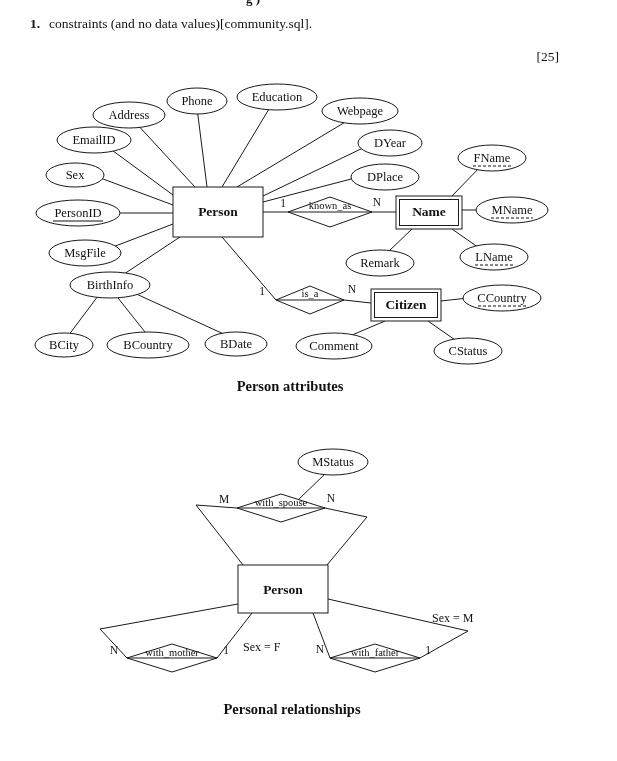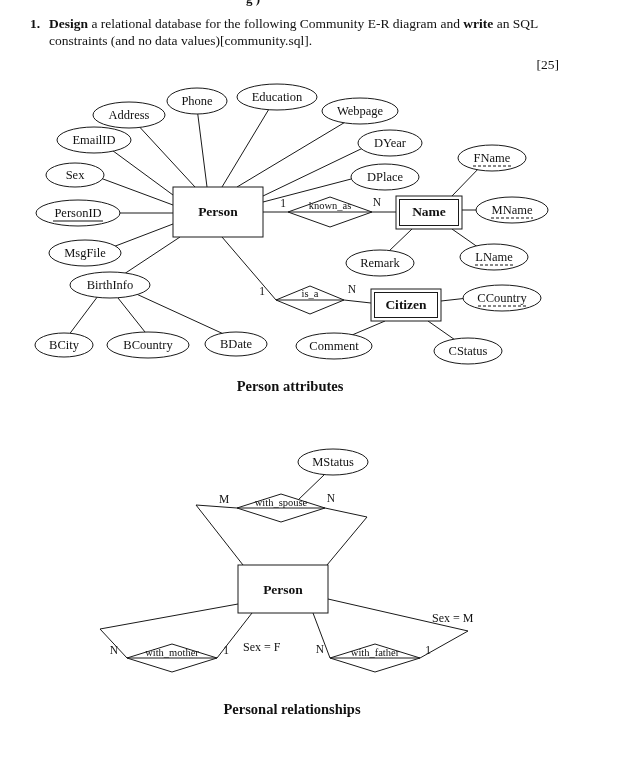--- a/index.html
+++ b/index.html
@@ -5,21 +5,21 @@
   html,body{margin:0;padding:0;background:#fff;}
   .page{position:relative;width:617px;height:761px;background:#fff;overflow:hidden;
         font-family:"Liberation Serif",serif;color:#111;}
   .header-frag{position:absolute;top:0;left:246px;height:7px;overflow:hidden;
                font-weight:bold;font-size:13px;}
   .header-frag span{display:block;margin-top:-9px;}
   .question{position:absolute;top:16px;left:30px;width:557px;font-size:13.5px;line-height:16.5px;}
   .qrow{display:flex;}
   .qnum{font-weight:bold;width:19px;flex:none;}
   .b{font-weight:bold;}
-  .marks{position:absolute;right:28px;top:41px;}
+  .marks{position:absolute;right:28px;top:33px;}
   svg{position:absolute;top:0;left:0;}
   .ln{stroke:#1a1a1a;stroke-width:1;fill:none;}
   .shape{fill:#fff;stroke:#1a1a1a;stroke-width:1;}
   text{font-family:"Liberation Serif",serif;fill:#111;}
   .attr-t{font-size:12.5px;text-anchor:middle;}
   .ent-t{font-size:13.5px;font-weight:bold;text-anchor:middle;}
   .rel-t{font-size:10.5px;text-anchor:middle;}
   .card-t{font-size:11.5px;text-anchor:middle;}
   .cons-t{font-size:12px;}
   .cap-t{font-size:14.5px;font-weight:bold;text-anchor:middle;}
@@ -32,21 +32,20 @@
 <div class="page">
 
   <div class="header-frag">
     <span>g )</span>
   </div>
 
   <div class="question">
     <div class="qrow">
       <div class="qnum">1.</div>
       <div class="qtext">
-        <div><span class="b">Design</span><span> a relational database for the following Community E-R diagram and </span><span class="b">write</span><span> an SQL</span></div>
         <div>constraints (and no data values)[community.sql].</div>
       </div>
     </div>
     <div class="marks">[25]</div>
   </div>
 
   <svg width="617" height="761" viewBox="0 0 617 761">
 
     <g>
       <line class="ln" x1="195" y1="187" x2="135" y2="122"></line>

